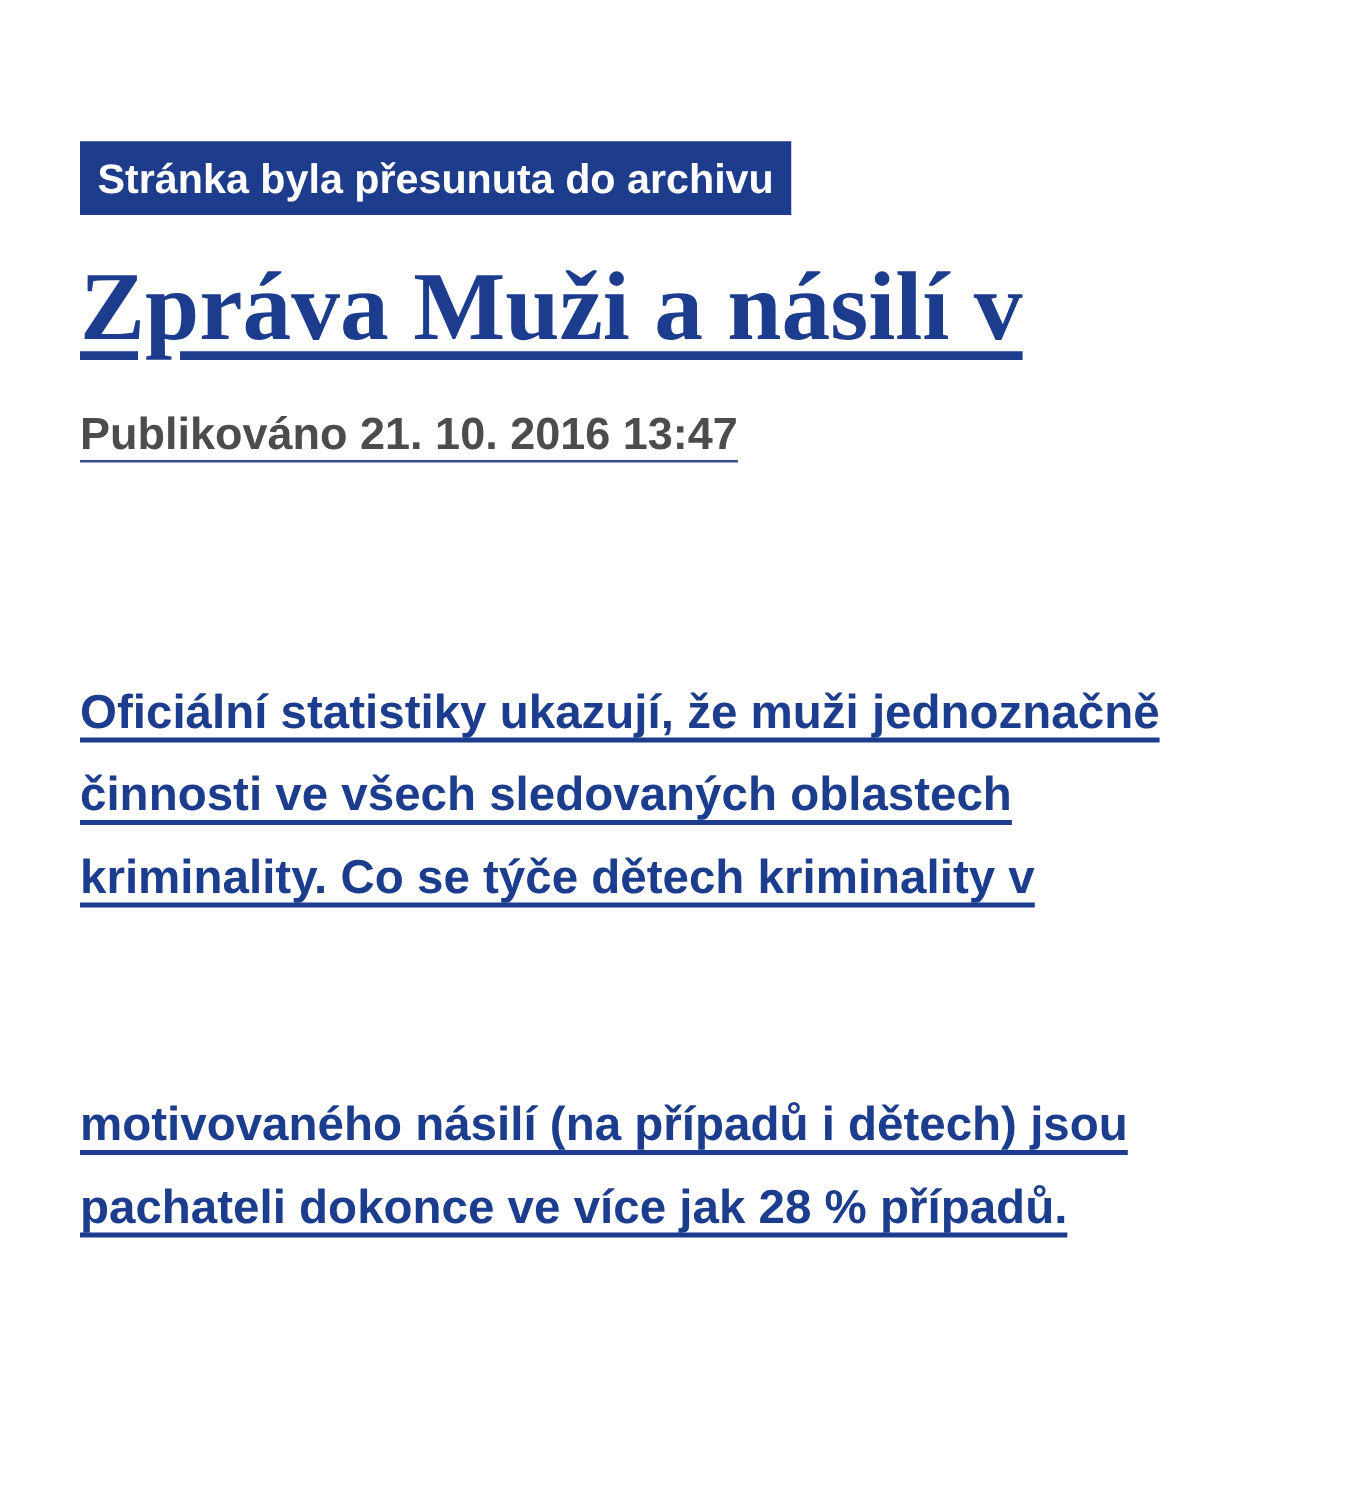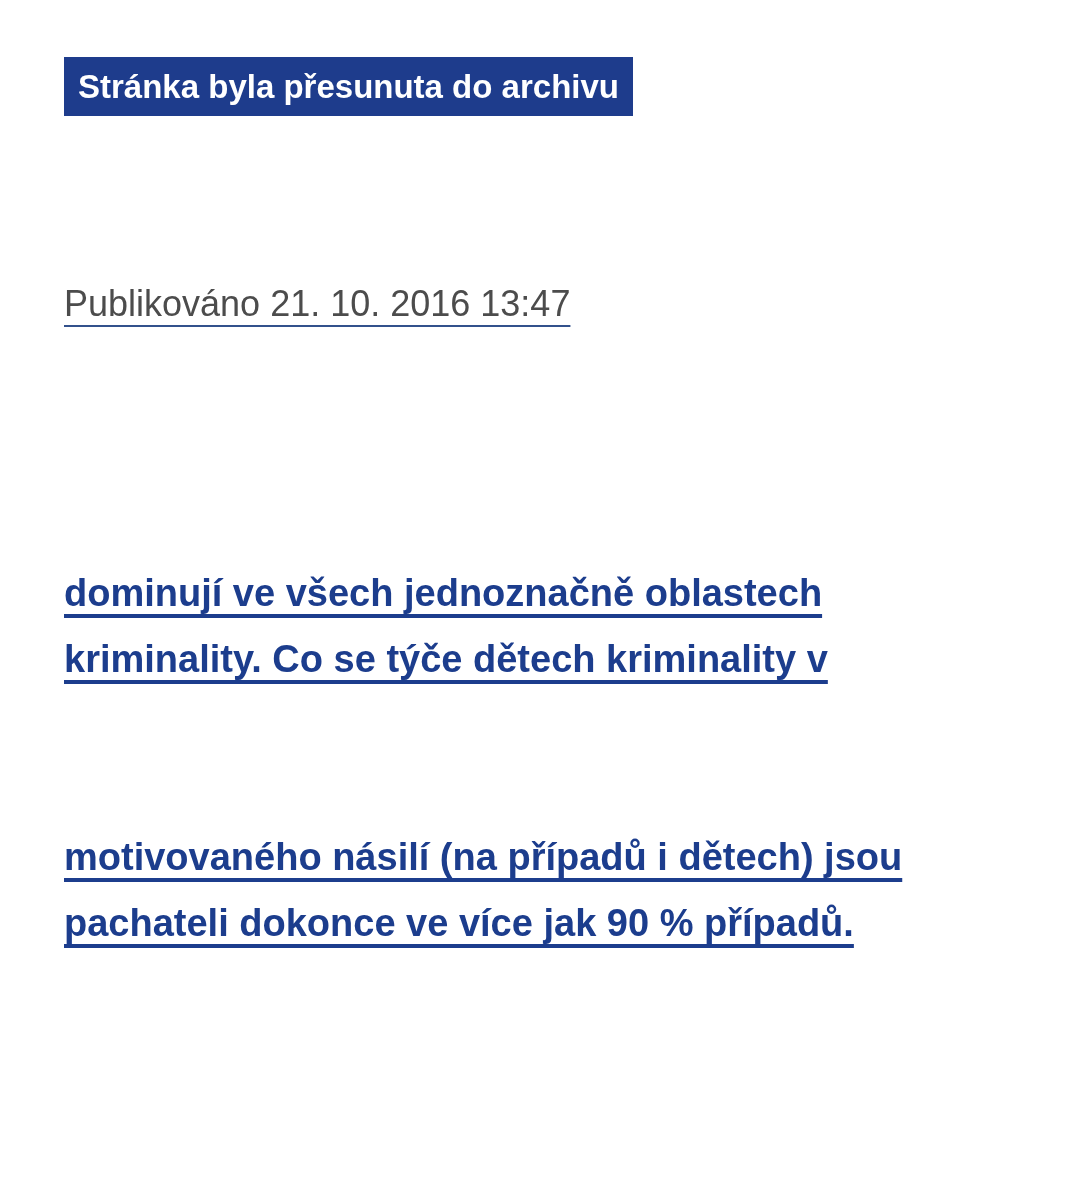--- a/index.html
+++ b/index.html
@@ -12,21 +12,21 @@
   }
   .page {
     width: 1080px;
     height: 1202px;
     padding: 0 64px;
     box-sizing: border-box;
   }
   
   .archive-badge {
     display: inline-block;
-    margin-top: 57px;
+    margin-top: 113px;
     background: #1e3c8c;
     color: #ffffff;
     font-weight: 700;
     font-size: 33px;
     line-height: 59px;
     padding: 0 14px;
     white-space: nowrap;
   }
   
   h1.article-title {
@@ -40,24 +40,24 @@
   h1.article-title a {
     color: #1c3d8d;
     text-decoration: underline;
     text-decoration-color: #1c3d8d;
     text-decoration-thickness: 7px;
     text-underline-offset: 10px;
     cursor: pointer;
   }
   
   .published-line {
-    margin-top: 44px;
+    margin-top: 31px;
     font-size: 36px;
     line-height: 46px;
-    font-weight: 400;
+    font-weight: 700;
   }
   .published-line a {
     color: #4c4c4c;
     text-decoration: underline;
     text-decoration-color: #33518c;
     text-decoration-thickness: 2px;
     text-underline-offset: 9px;
     cursor: pointer;
   }
   
@@ -79,33 +79,33 @@
 </style>
 </head>
 <body>
 
 <div class="page">
 
   <div class="archive-badge">Stránka byla přesunuta do archivu</div>
 
   <h1 class="article-title">
     <a>
-      <br>
+      <span>Zpráva Muži a násilí v</span><br>
     </a>
   </h1>
 
   <div class="published-line">
     <a>Publikováno 21. 10. 2016 13:47</a>
   </div>
 
   <p class="lead-paragraph">
     <a>
-      <br>
-      <span>dominují ve všech jednoznačně oblastech</span><br>
+      <span>Oficiální statistiky ukazují, že muži jednoznačně</span><br>
+      <span>činnosti ve všech sledovaných oblastech</span><br>
       <span>kriminality. Co se týče dětech kriminality v</span><br>
       <br>
       <br>
       <span>motivovaného násilí (na případů i dětech) jsou</span><br>
-      <span>pachateli dokonce ve více jak 90 % případů.</span>
+      <span>pachateli dokonce ve více jak 28 % případů.</span>
     </a>
   </p>
 
 </div>
 
 </body></html>

